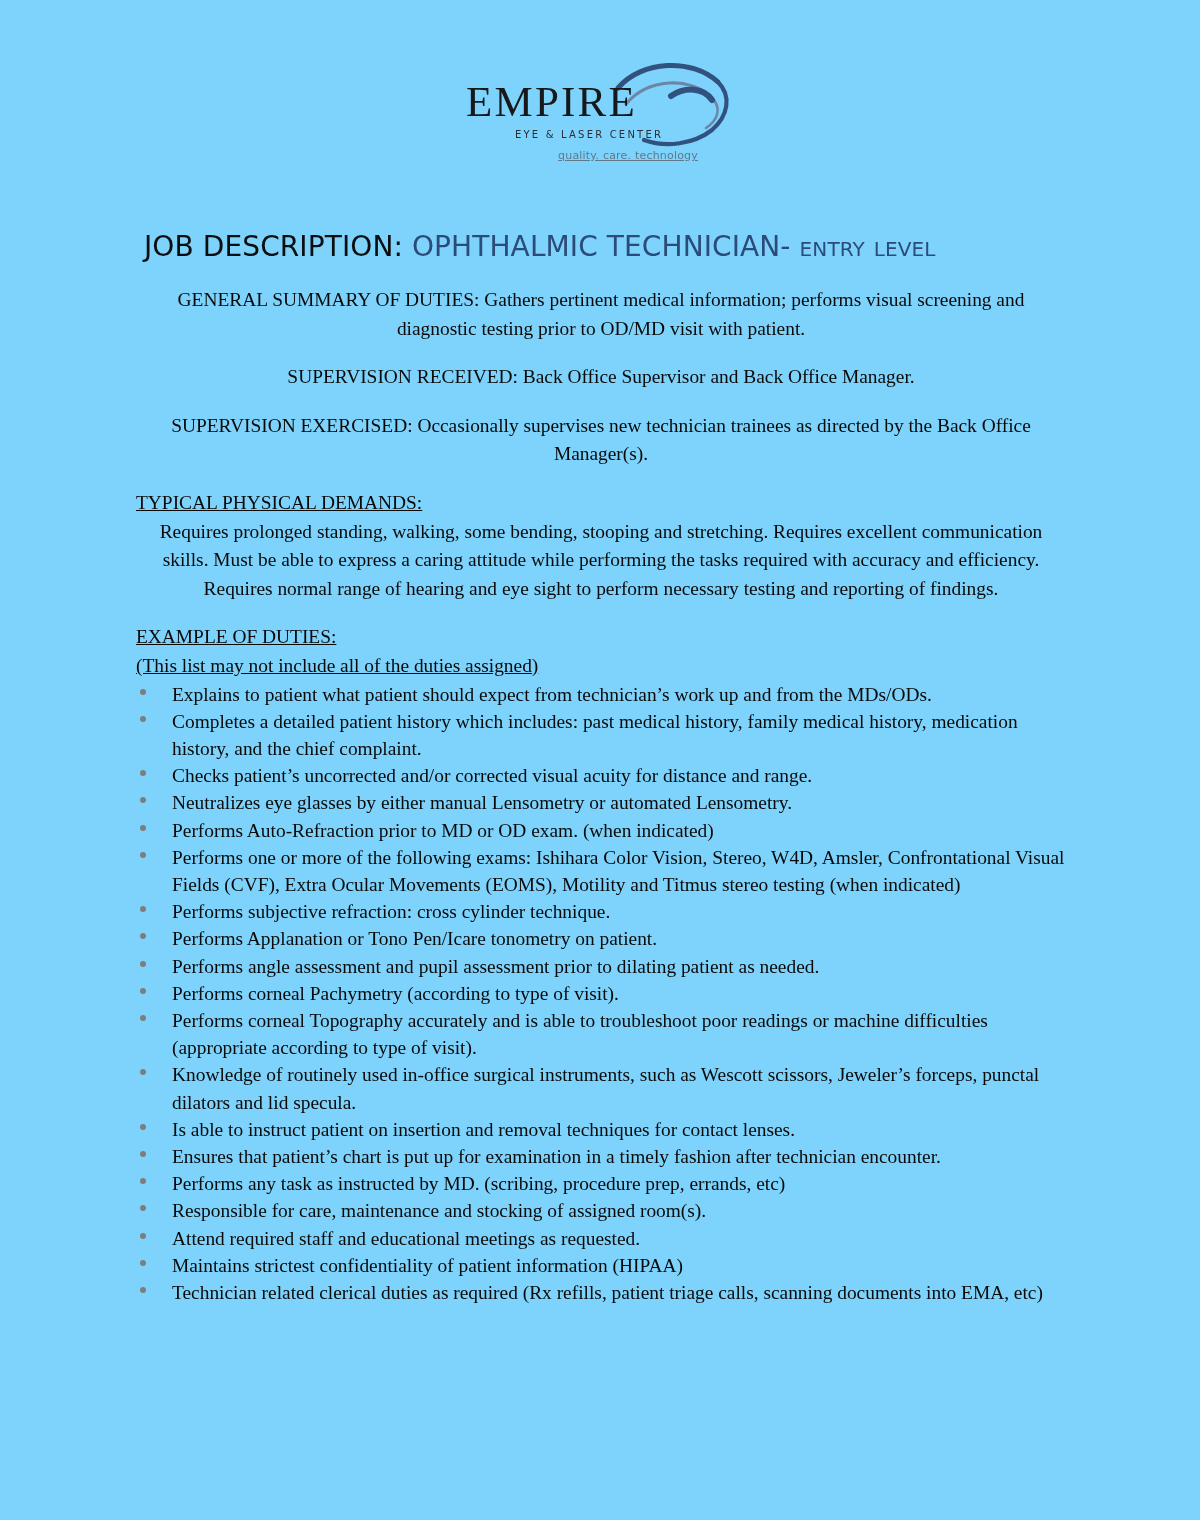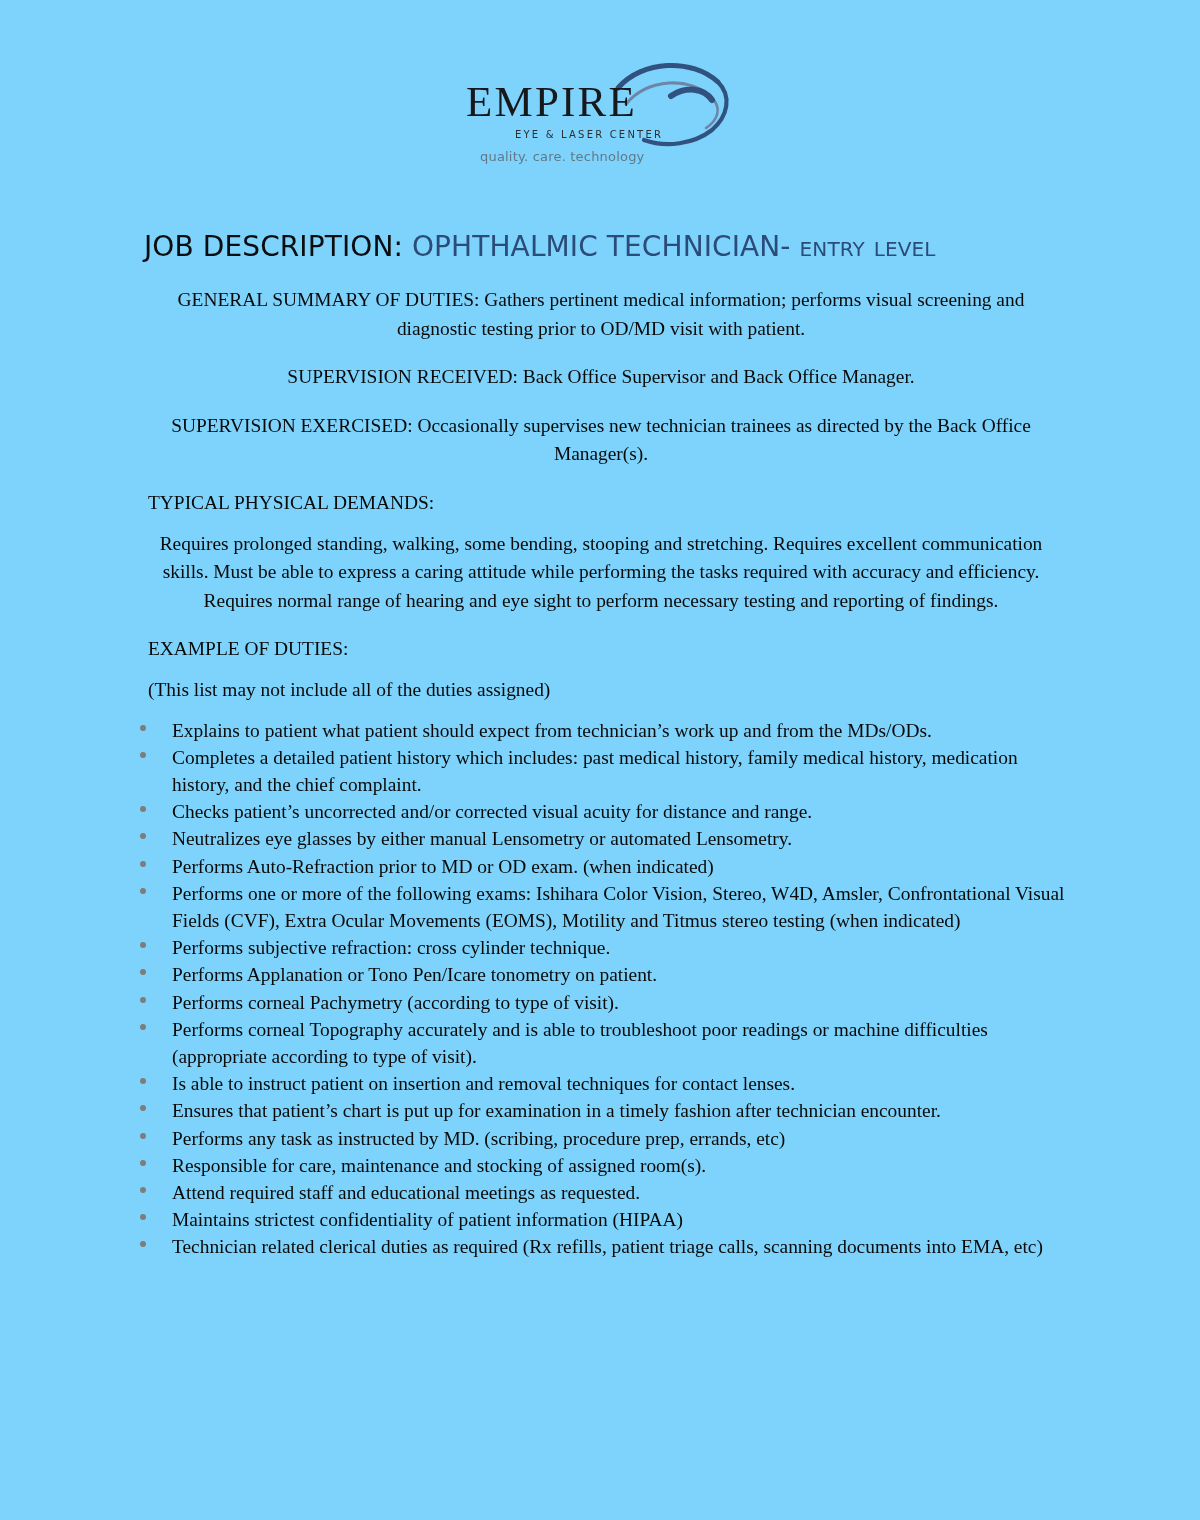--- a/index.html
+++ b/index.html
@@ -72,28 +72,29 @@
     letter-spacing: 2.2px;
     color: #2b2f33;
     line-height: 1;
     white-space: nowrap;
   }
   .logo-tagline {
     position: absolute;
     left: 14px;
     top: 98px;
     width: 218px;
-    text-align: left;
+    text-align: right;
     font-family: "DejaVu Sans", sans-serif;
-    font-size: 13px;
+    font-size: 11px;
     letter-spacing: 0.2px;
     color: #5a5f66;
     line-height: 1;
     white-space: nowrap;
     opacity: 0.78;
+    text-decoration: underline;
   }
 
   
   .doc-title {
     position: absolute;
     top: 231px;
     left: 144px;
     width: 930px;
     font-family: "DejaVu Sans", sans-serif;
     font-size: 28px;
@@ -129,21 +130,22 @@
     text-align: center;
   }
   .para .lbl {
     white-space: nowrap;
   }
 
   .section-head {
     font-size: 19.4px;
     line-height: 28.6px;
     color: #0a0a0a;
-    margin: 12px;
+    margin: 0;
+    text-decoration: underline;
   }
 
   ul.duties {
     list-style: none;
     margin: 0;
     padding: 0;
   }
   ul.duties li {
     position: relative;
     font-size: 19.4px;
@@ -231,25 +233,33 @@
         <li>
           <span class="bullet"></span>
           <span class="txt">Performs subjective refraction: cross cylinder technique.</span>
         </li>
         <li>
           <span class="bullet"></span>
           <span class="txt">Performs Applanation or Tono Pen/Icare tonometry on patient.</span>
         </li>
         <li>
           <span class="bullet"></span>
+          <span class="txt">Performs angle assessment and pupil assessment prior to dilating patient as needed.</span>
+        </li>
+        <li>
+          <span class="bullet"></span>
           <span class="txt">Performs corneal Pachymetry (according to type of visit).</span>
         </li>
         <li>
           <span class="bullet"></span>
           <span class="txt">Performs corneal Topography accurately and is able to troubleshoot poor readings or machine difficulties (appropriate according to type of visit).</span>
+        </li>
+        <li>
+          <span class="bullet"></span>
+          <span class="txt">Knowledge of routinely used in-office surgical instruments, such as Wescott scissors, Jeweler’s forceps, punctal dilators and lid specula.</span>
         </li>
         <li>
           <span class="bullet"></span>
           <span class="txt">Is able to instruct patient on insertion and removal techniques for contact lenses.</span>
         </li>
         <li>
           <span class="bullet"></span>
           <span class="txt">Ensures that patient’s chart is put up for examination in a timely fashion after technician encounter.</span>
         </li>
         <li>

